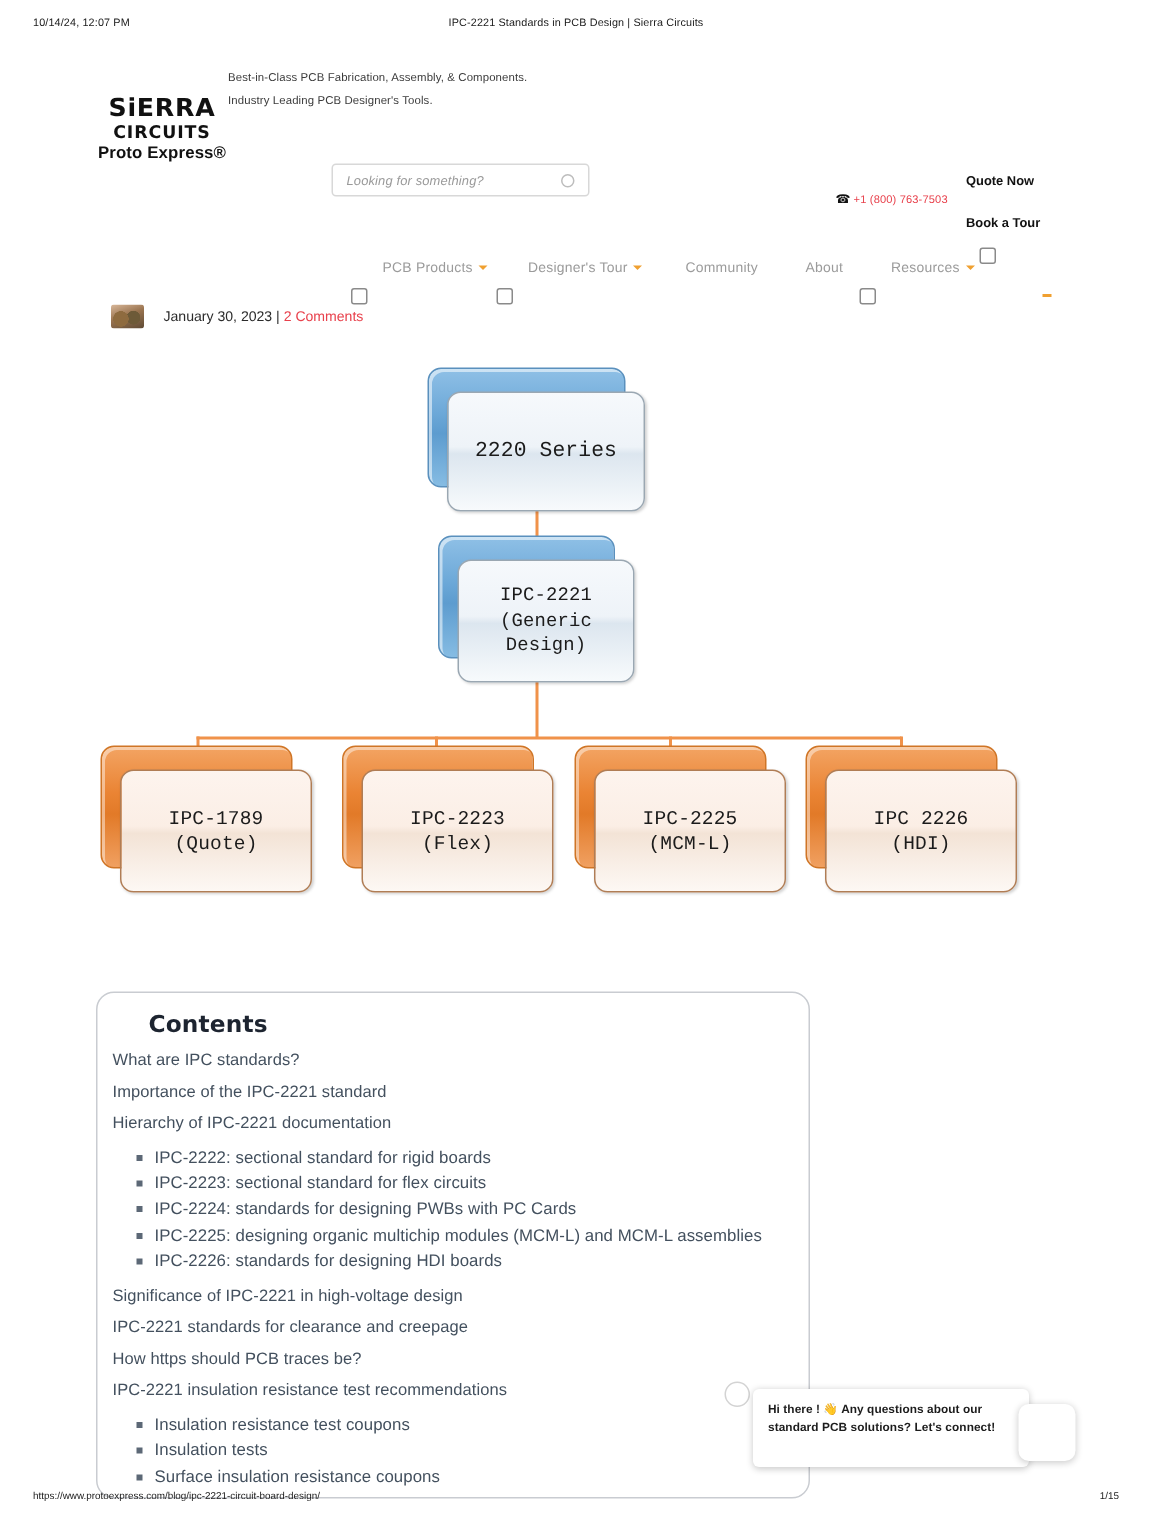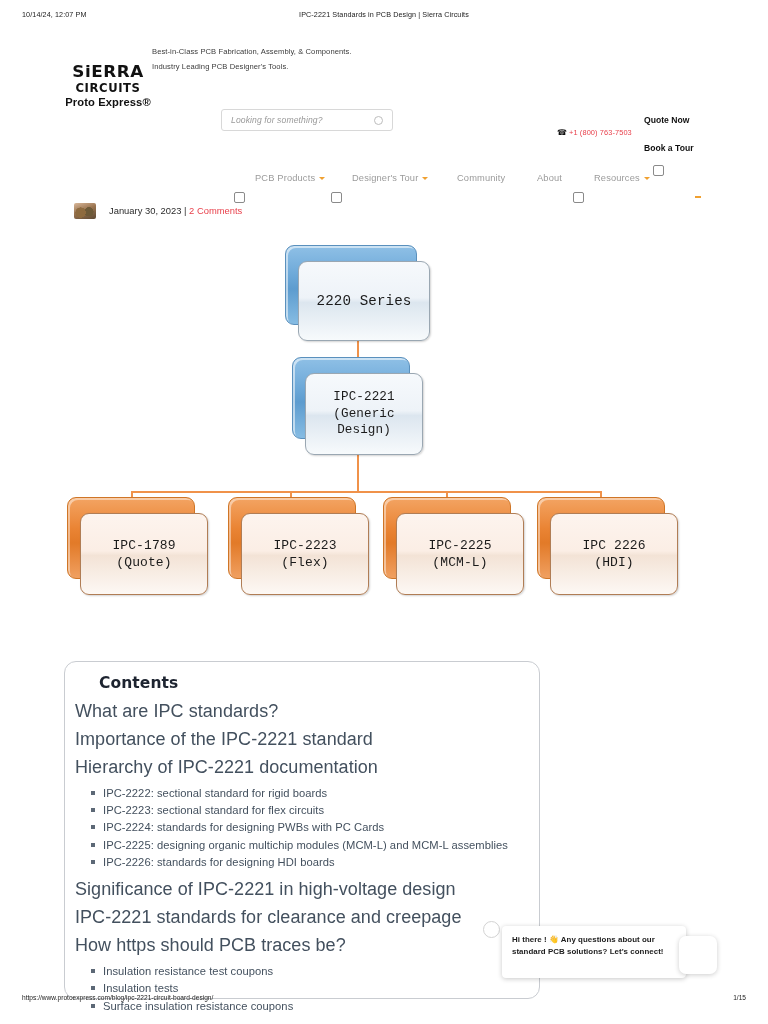--- a/index.html
+++ b/index.html
@@ -144,21 +144,21 @@
     position:absolute; left:64px; top:661px; width:476px; height:338px;
     border:1px solid #c9ccd1; border-radius:12px; background:#fff;
   }
   .contents h2 {
     position:absolute; left:10px; top:12px;
     font-family:"DejaVu Sans", sans-serif;
     font-size:15.5px; font-weight:700; color:#1d2430; letter-spacing:.1px;margin-left:24px;
   }
   .toc { position:absolute; left:10px; top:40px; right:12px; }
   .toc .l0 {
-    font-size:18px; color:#43505e; line-height:1; margin-bottom:10px; letter-spacing:.05px;
+    font-size:11px; color:#43505e; line-height:1; margin-bottom:10px; letter-spacing:.05px;
   }
   .toc .l1 {
     font-size:11.2px; color:#43505e; line-height:1.27; letter-spacing:.05px;
     padding-left:28px; position:relative; margin-bottom:3px;
   }
   .toc .l1::before {
     content:""; position:absolute; left:16px; top:5px;
     width:4px; height:4px; background:#5c6876;
   }
   .toc .gap { height:8px; }
@@ -322,20 +322,21 @@
         <div class="l0">Hierarchy of IPC-2221 documentation</div>
         <div class="l1">IPC-2222: sectional standard for rigid boards</div>
         <div class="l1">IPC-2223: sectional standard for flex circuits</div>
         <div class="l1">IPC-2224: standards for designing PWBs with PC Cards</div>
         <div class="l1">IPC-2225: designing organic multichip modules (MCM-L) and MCM-L assemblies</div>
         <div class="l1">IPC-2226: standards for designing HDI boards</div>
         <div class="gap"></div>
         <div class="l0">Significance of IPC-2221 in high-voltage design</div>
         <div class="l0">IPC-2221 standards for clearance and creepage</div>
         <div class="l0">How https should PCB traces be?</div>
+        <div class="l0">IPC-2221 insulation resistance test recommendations</div>
         <div class="l1">Insulation resistance test coupons</div>
         <div class="l1">Insulation tests</div>
         <div class="l1">Surface insulation resistance coupons</div>
       </div>
   </div>
 
   <div class="chat-avatar"></div>
   <div class="chat-bubble">
     <div class="t">Hi there ! 👋 Any questions about our standard PCB solutions? Let's connect!</div>
   </div>

